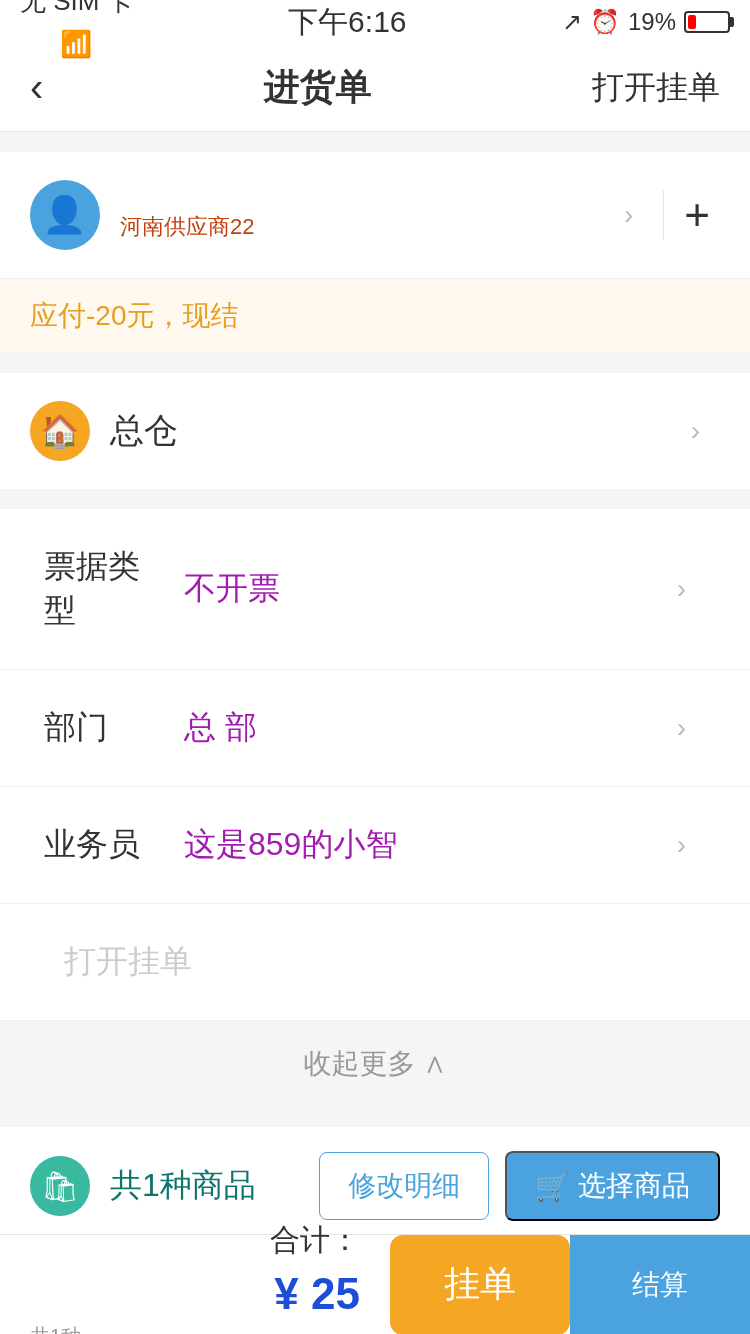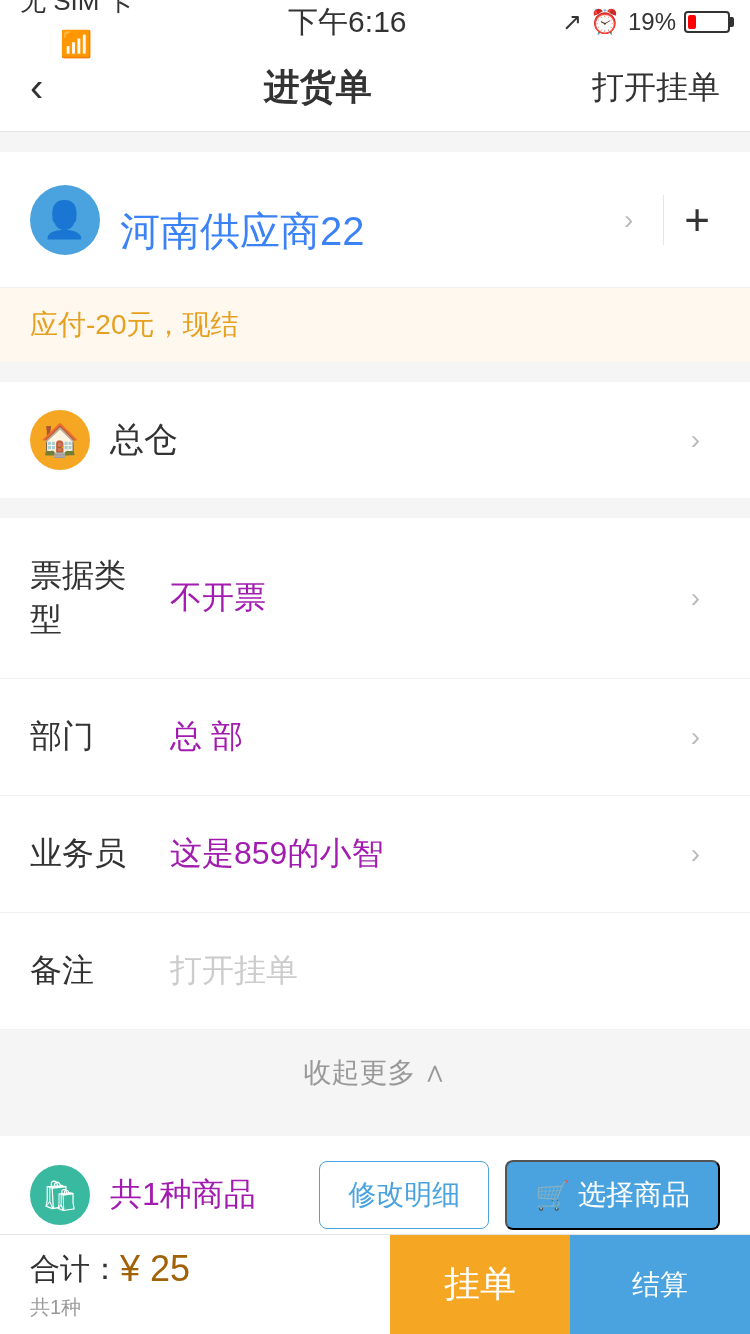--- a/index.html
+++ b/index.html
@@ -111,22 +111,22 @@
       display: flex;
       align-items: center;
       justify-content: center;
       color: #fff;
       font-size: 36px;
       margin-right: 20px;
       flex-shrink: 0;
     }
     .supplier-name {
       flex: 1;
-      font-size: 40px;
-      color: #3b82f6;
+      font-size: 22px;
+      color: #c2410c;
       margin-top: 24px;
     }
     .chevron-icon {
       font-size: 28px;
       color: #bbb;
       margin-right: 20px;
     }
     .add-icon {
       font-size: 44px;
       color: #333;
@@ -174,21 +174,21 @@
     }
 
     
     .form-section {
       background: #fff;
       margin-top: 20px;
     }
     .form-row {
       display: flex;
       align-items: center;
-      padding: 36px 30px;
+      padding: 36px 44px;
       border-bottom: 1px solid #f0f0f0;
       background: #fff;
     }
     .form-label {
       font-size: 32px;
       color: #333;
       width: 120px;
       flex-shrink: 0;
     }
     .form-value {
@@ -230,21 +230,21 @@
       align-items: center;
       justify-content: center;
       color: #fff;
       font-size: 30px;
       margin-right: 20px;
       flex-shrink: 0;
     }
     .product-count {
       flex: 1;
       font-size: 32px;
-      color: #a21caf;
+      color: #0f766e;
     }
     .btn-modify {
       border: 1px solid #4aa3df;
       color: #4aa3df;
       background: #fff;
       font-size: 28px;
       padding: 14px 28px;
       border-radius: 8px;
       margin-right: 16px;
       cursor: pointer;
@@ -322,42 +322,45 @@
       padding: 0 30px;
       display: flex;
       flex-direction: column;
       justify-content: center;
     }
     .total-label {
       font-size: 30px;
       color: #333;
       display: flex;
       align-items: flex-end;
+      gap: 8px;
+      flex-direction: column;
     }
     .total-amount {
-      font-size: 36px;
-      font-weight: 400;
-      color: #a16207;
+      font-size: 44px;
+      font-weight: 700;
+      color: #1d4ed8;
     }
     .total-count {
       font-size: 20px;
       color: #999;
       margin-top: 4px;
     }
     .btn-hang {
       width: 180px;
       height: 100px;
       background: #f5a623;
       color: #fff;
       font-size: 36px;
       display: flex;
       align-items: center;
       justify-content: center;
       cursor: pointer;
       flex-shrink: 0;
+      border-radius: 13px;
     }
     .btn-checkout {
       width: 180px;
       height: 100px;
       background: #4aa3df;
       color: #fff;
       font-size: 28px;
       display: flex;
       align-items: center;
       justify-content: center;
@@ -434,21 +437,20 @@
     <span class="chevron-icon">›</span>
   </div>
 
   <div class="form-row">
     <span class="form-label">业务员</span>
     <span class="form-value">这是859的小智</span>
     <span class="chevron-icon">›</span>
   </div>
 
   <div class="form-row">
-    <span class="form-label">备注</span>
     <span class="form-placeholder">打开挂单</span>
   </div>
 </div>
 
 <div class="collapse-bar">
   <span>收起更多 ∧</span>
 </div>
 
 <div class="product-header">
   <div class="product-icon">

